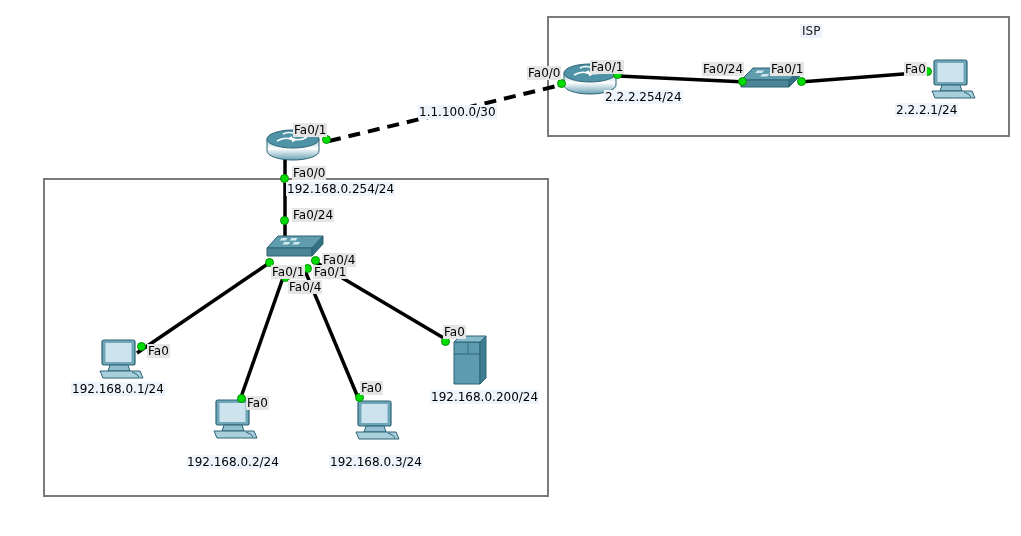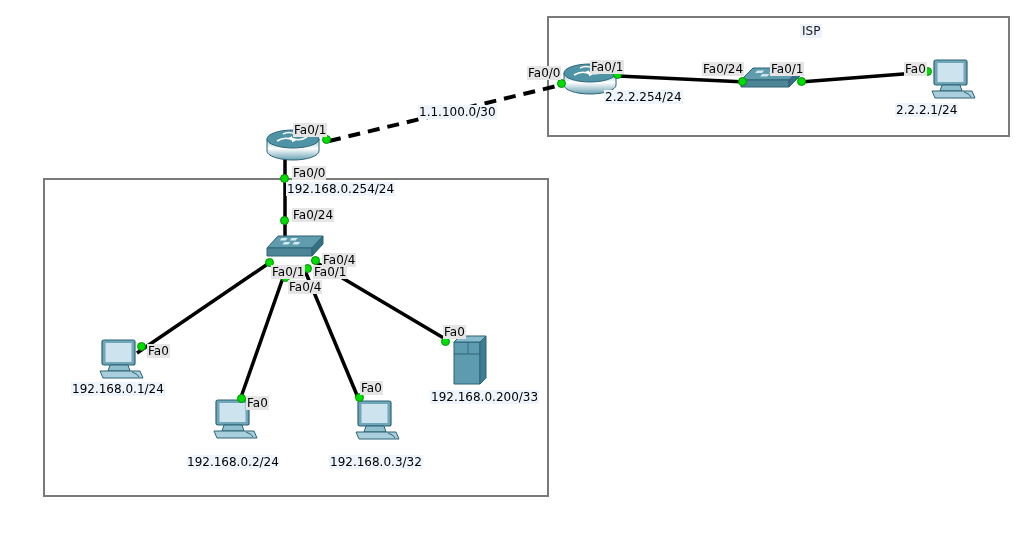--- a/index.html
+++ b/index.html
@@ -250,16 +250,16 @@
   <div class="port-label" style="left:246px; top:396px;">Fa0</div>
   <div class="port-label" style="left:360px; top:381px;">Fa0</div>
   <div class="port-label" style="left:443px; top:325px;">Fa0</div>
 
   <div class="label" style="left:604px; top:90px;">2.2.2.254/24</div>
   <div class="label" style="left:895px; top:103px;">2.2.2.1/24</div>
   <div class="label" style="left:418px; top:105px;">1.1.100.0/30</div>
   <div class="label" style="left:286px; top:182px;">192.168.0.254/24</div>
   <div class="label" style="left:71px; top:382px;">192.168.0.1/24</div>
   <div class="label" style="left:186px; top:455px;border-radius:7px;">192.168.0.2/24</div>
-  <div class="label" style="left:329px; top:455px;">192.168.0.3/32</div>
-  <div class="label" style="left:430px; top:390px;">192.168.0.200/33</div>
+  <div class="label" style="left:329px; top:455px;">192.168.0.3/24</div>
+  <div class="label" style="left:430px; top:390px;">192.168.0.200/24</div>
 
 </div>
 
 </body></html>

